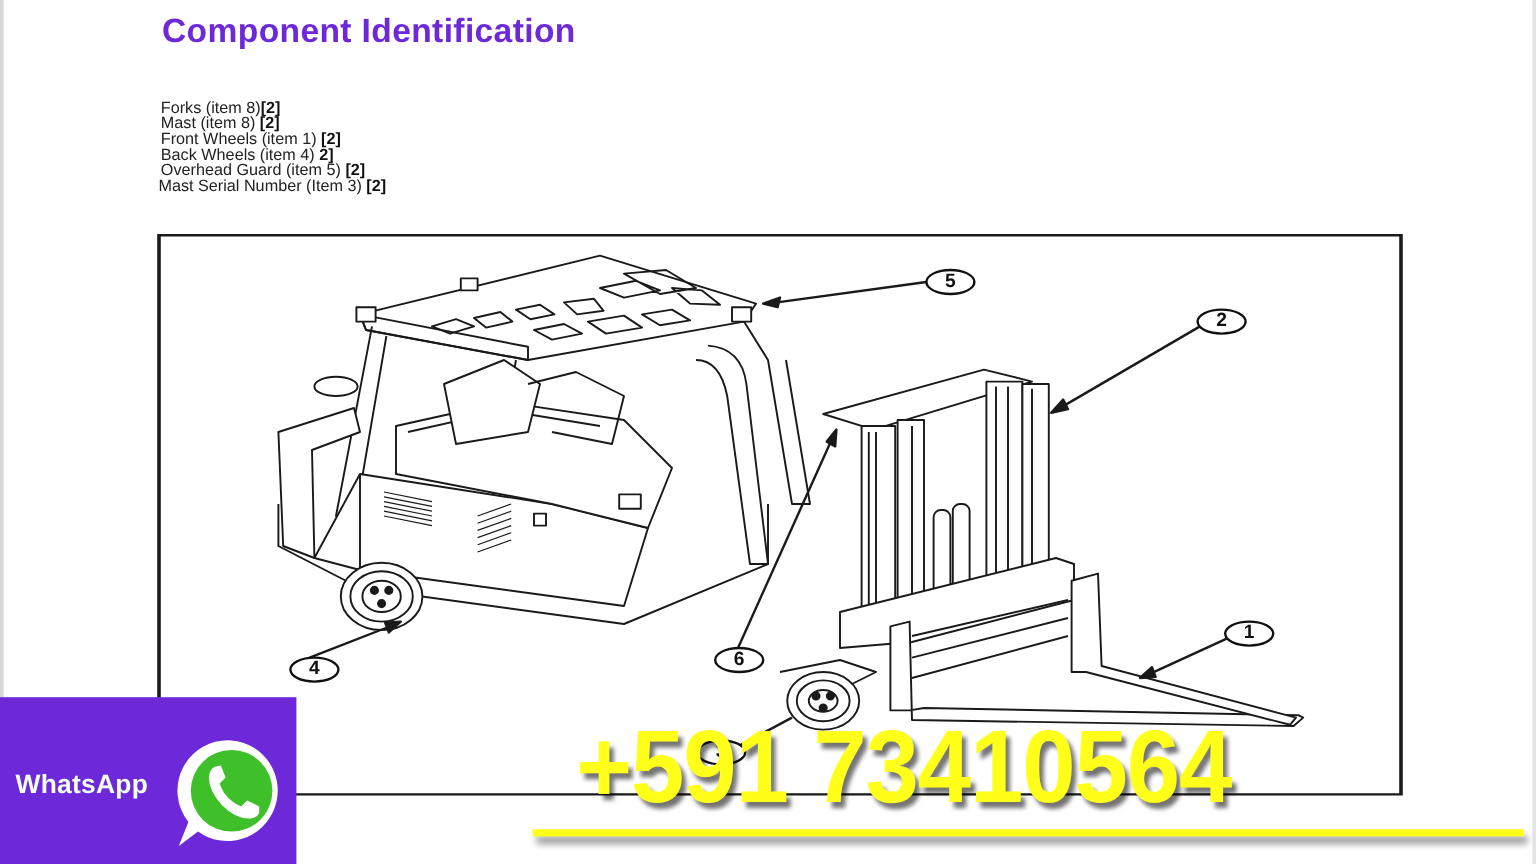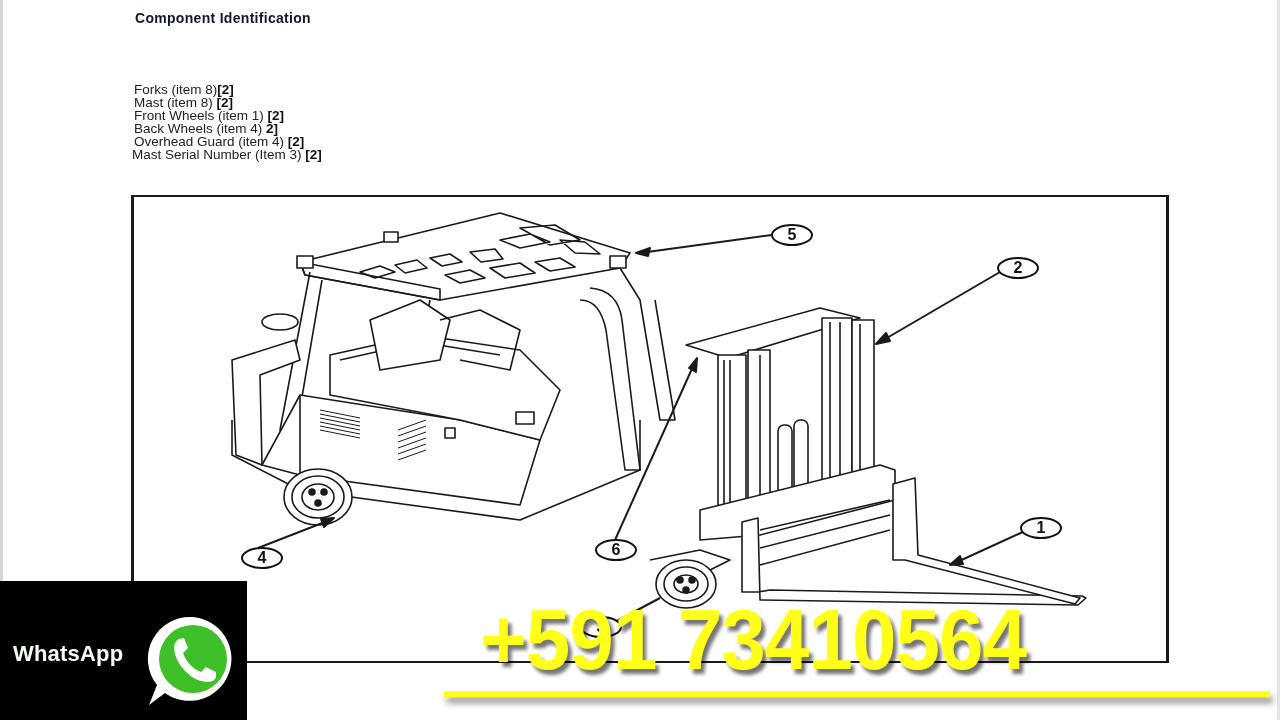--- a/index.html
+++ b/index.html
@@ -1,46 +1,46 @@
 <!DOCTYPE html>
 <html><head>
 <meta charset="utf-8">
 <style>
   html,body{margin:0;padding:0;}
   body{width:1280px;height:720px;position:relative;overflow:hidden;background:#ffffff;font-family:"Liberation Sans",sans-serif;}
   .left-edge{position:absolute;left:0;top:0;width:3px;height:720px;background:#d8d8d8;}
   .right-edge{position:absolute;right:0;top:0;width:3px;height:720px;background:#e4e4e4;}
-  .title{position:absolute;left:135px;top:10px;font-size:14px;font-weight:bold;color:#0f172a;letter-spacing:0.3px;}
+  .title{position:absolute;left:135px;top:10px;font-size:28px;font-weight:bold;color:#6d28d9;letter-spacing:0.3px;}
   .items{position:absolute;left:134px;top:83px;font-size:13.5px;line-height:13px;color:#222;}
   .items .row{white-space:nowrap;}
   .items .row:last-child{margin-left:-2px;}
   .items b{font-weight:bold;color:#111;}
   .frame{position:absolute;left:131px;top:195px;width:1038px;height:468px;border:2px solid #1a1a1a;border-left-width:3px;border-right-width:3px;box-sizing:border-box;}
   .diagram{position:absolute;left:0;top:0;}
   .callout{position:absolute;width:42px;height:22px;border:2px solid #111;border-radius:50%;box-sizing:border-box;text-align:center;font-weight:bold;font-size:16px;line-height:18px;color:#111;background:#fff;}
-  .wa{position:absolute;left:0;top:581px;width:247px;height:139px;background:#000000;}
+  .wa{position:absolute;left:0;top:581px;width:247px;height:139px;background:#6d28d9;}
   .wa-label{position:absolute;left:13px;top:60px;color:#f2fff0;font-weight:bold;font-size:22px;letter-spacing:0.2px;}
   .wa-logo{position:absolute;left:143px;top:30px;}
   .phone{position:absolute;left:480px;top:596px;font-family:"Liberation Sans",sans-serif;font-weight:bold;font-size:86px;line-height:86px;color:#ffff1a;letter-spacing:-1px;transform:scaleX(0.93);transform-origin:left top;text-shadow:4px 5px 4px rgba(0,0,0,0.55);white-space:nowrap;}
   .phone-underline{position:absolute;left:444px;top:691px;width:826px;height:6px;background:#ffff1a;box-shadow:3px 6px 6px rgba(0,0,0,0.45);}
 </style>
 </head>
 <body>
 
 <div class="left-edge"></div>
 <div class="right-edge"></div>
 
 <div class="title">Component Identification</div>
 
 <div class="items">
   <div class="row"><span>Forks (item 8)</span><b>[2]</b></div>
   <div class="row"><span>Mast (item 8) </span><b>[2]</b></div>
   <div class="row"><span>Front Wheels (item 1) </span><b>[2]</b></div>
   <div class="row"><span>Back Wheels (item 4) </span><b>2]</b></div>
-  <div class="row"><span>Overhead Guard (item 4) </span><b>[2]</b></div>
+  <div class="row"><span>Overhead Guard (item 5) </span><b>[2]</b></div>
   <div class="row"><span>Mast Serial Number (Item 3) </span><b>[2]</b></div>
 </div>
 
 <div class="frame"></div>
 
 <svg class="diagram" width="1280" height="720" fill="none" stroke="#1a1a1a" stroke-width="1.6" stroke-linejoin="round">
 
   <g>
     <polygon points="300,262 500,213 630,253 620,268 440,300 305,275" fill="#fff"></polygon>
     <polygon points="300,262 305,275 440,300 440,289"></polygon>

